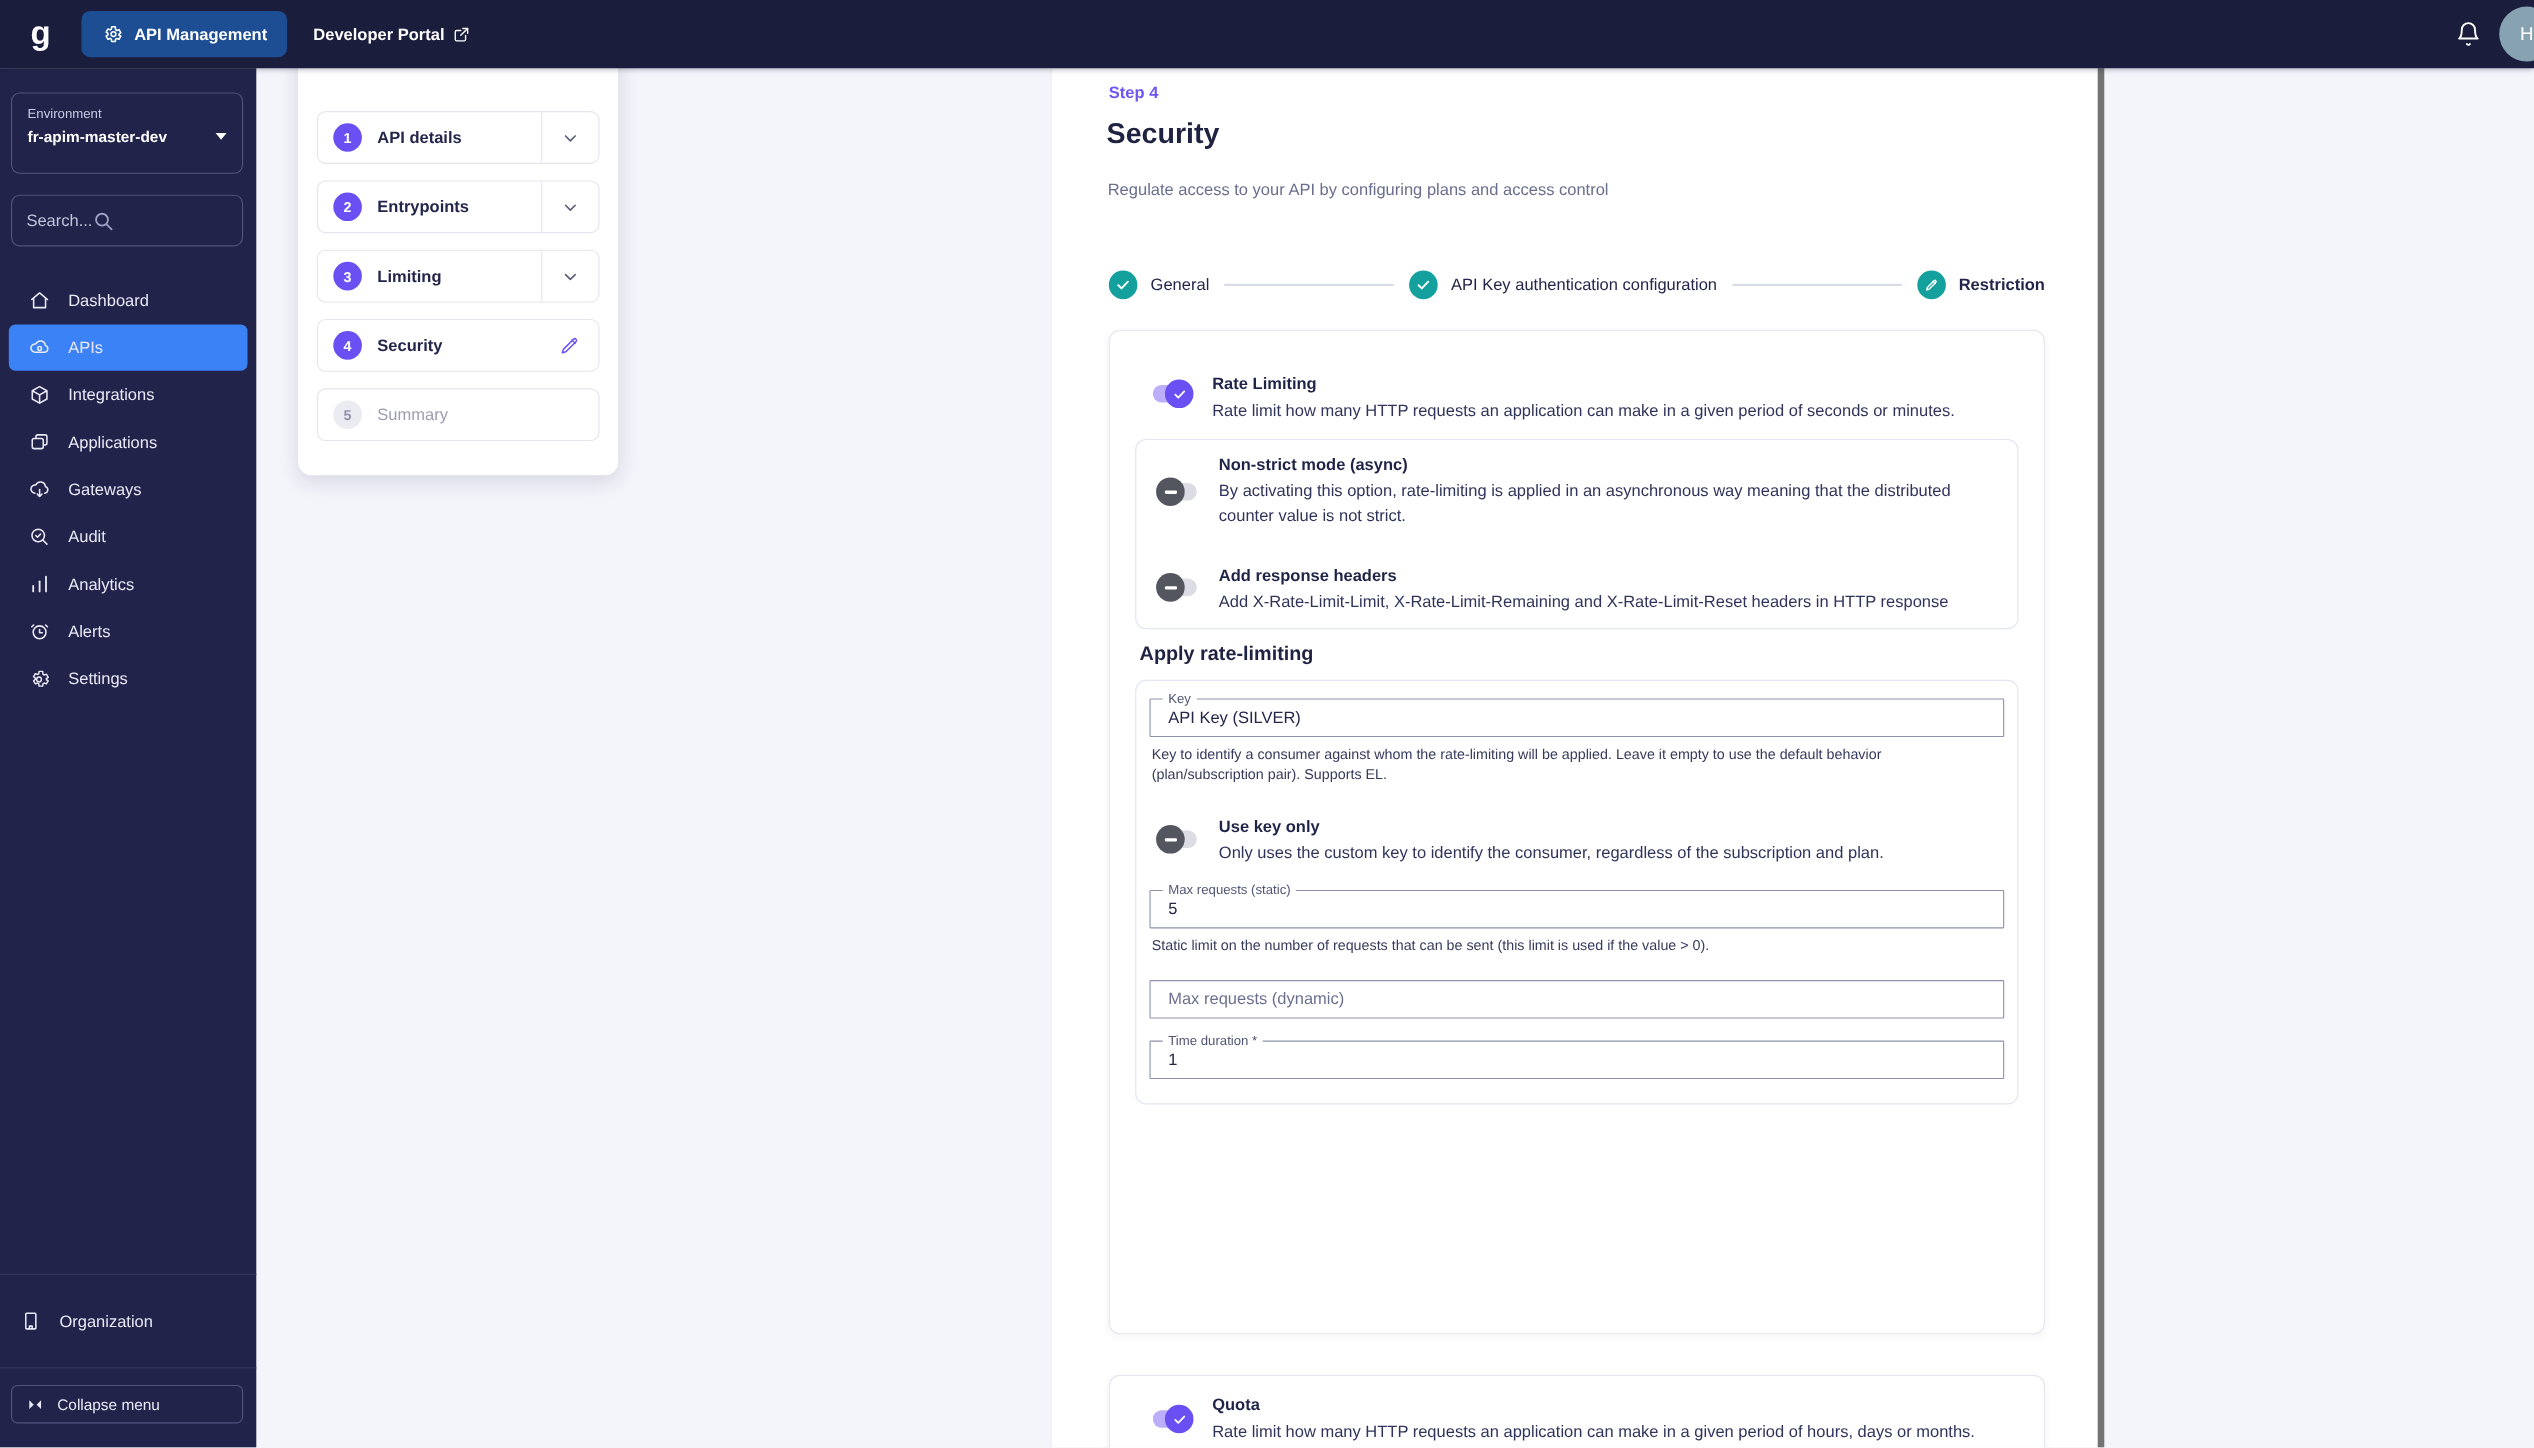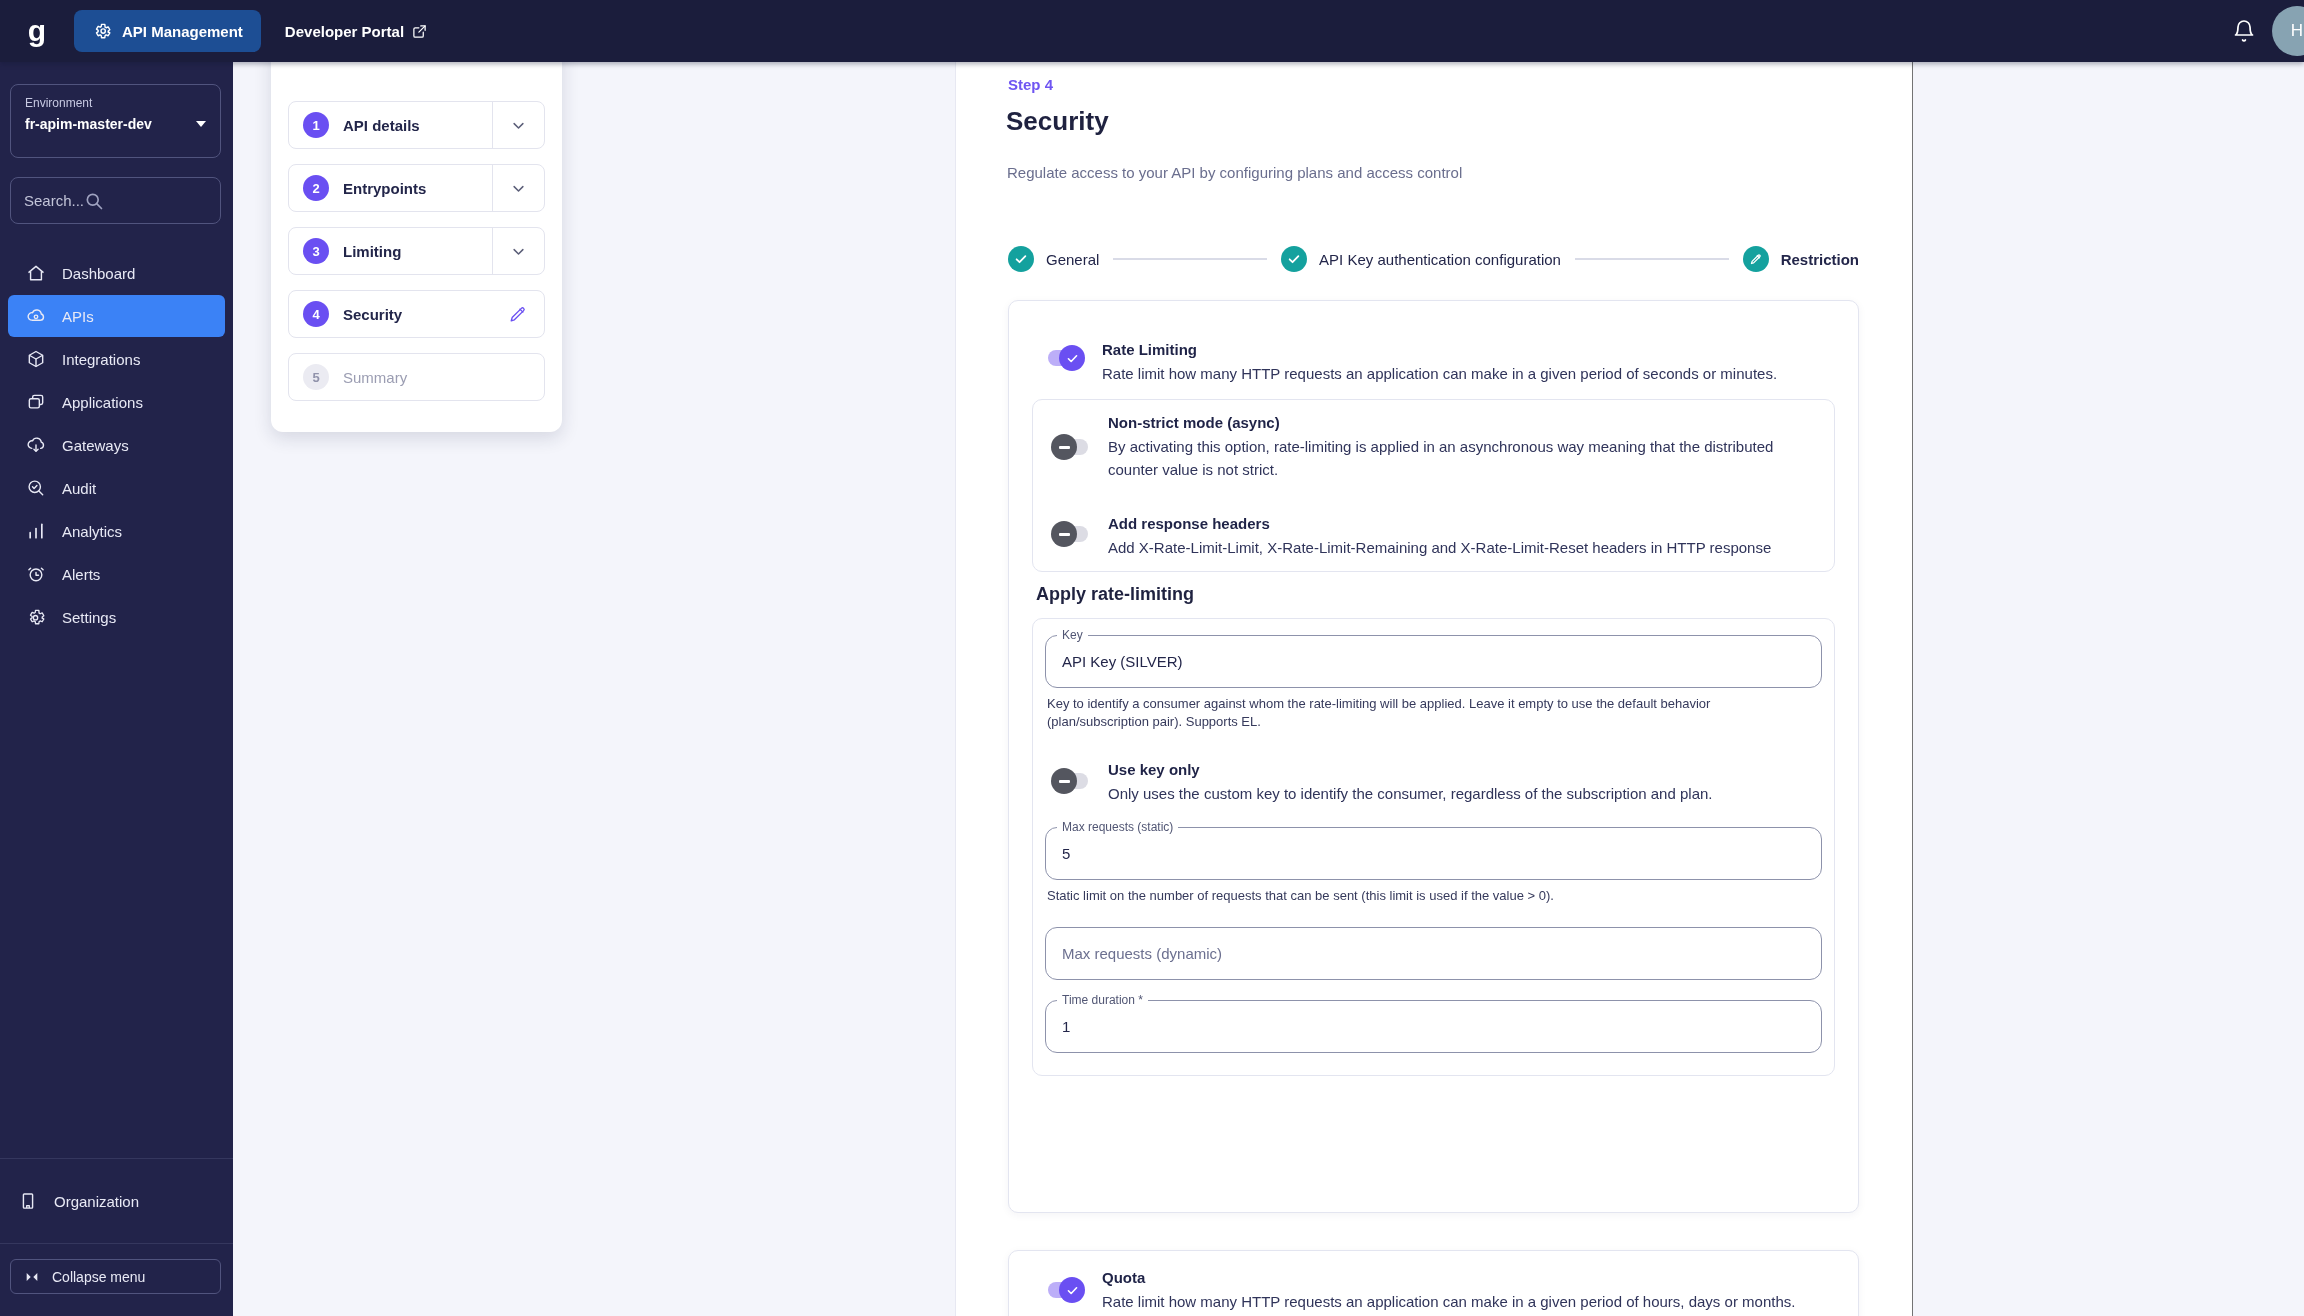--- a/index.html
+++ b/index.html
@@ -49,21 +49,21 @@
   .wbadge { width:26px; height:26px; border-radius:50%; background:#6a4ff2; color:#fff; font-size:13px; font-weight:700;
             display:flex; align-items:center; justify-content:center; }
   .wlabel { font-size:15px; font-weight:700; color:#23264a; }
   .wstep-ctrl { width:52px; align-self:stretch; display:flex; align-items:center; justify-content:center; border-left:1px solid #e3e4ee; color:#5b5e78; }
   .wstep.edit .wstep-ctrl { border-left:none; color:#6a4ff2; }
   .wstep.disabled .wbadge { background:#ebebf2; color:#9193ab; }
   .wstep.disabled .wlabel { color:#9b9db2; font-weight:400; }
 
   
   .main-panel { position:absolute; left:955px; top:62px; width:958px; height:1254px; background:#fff;
-                border-left:1px solid #e7e8f2; border-right:1px solid #737373; }
+                border-left:1px solid #e7e8f2; border-right:6px solid #737373; }
   .step-label { position:absolute; left:52px; top:14px; font-size:15px; font-weight:700; color:#6f55f2; }
   .page-title { position:absolute; left:50px; top:44px; font-size:26px; font-weight:700; color:#1f2240; }
   .page-subtitle { position:absolute; left:51px; top:102px; font-size:15px; color:#6a6e8e; }
 
   .progress { position:absolute; left:52px; top:184px; width:851px; display:flex; align-items:center; }
   .pcircle { width:26px; height:26px; border-radius:50%; background:#14a19e; color:#fff; flex:none;
              display:flex; align-items:center; justify-content:center; }
   .plabel { font-size:15px; color:#23264a; margin-left:12px; white-space:nowrap; }
   .plabel.current { font-weight:700; }
   .pline { flex:1; height:2px; background:#d9dbe7; margin:0 14px; }
@@ -87,21 +87,21 @@
 
   .row-rate { margin:38px 18px 0 36px; }
   .row-rate .tgl { margin-top:6px; }
   .subbox { border:1px solid #e3e5f0; border-radius:10px; margin:14px 23px 0 23px; }
   .boxA { padding:12px 20px 12px 18px; }
   .boxA .row1 { margin-top:0; } .boxA .row1 .tgl { margin-top:22px; }
   .boxA .row2 { margin-top:32px; } .boxA .row2 .tgl { margin-top:8px; }
   .apply-heading { margin:12px 0 0 27px; font-size:18px; font-weight:700; color:#1f2240; }
   .boxB { margin-top:13px; padding:16px 12px 22px 12px; }
 
-  .mfield { position:relative; height:53px; border:1px solid #8d92ab; border-radius:12px; background:#fff;
+  .mfield { position:relative; height:35px; border:1px solid #8d92ab; border-radius:1px; background:#fff;
             display:flex; align-items:center; padding:0 16px; cursor:text; }
   .flabel { position:absolute; top:-8px; left:11px; background:#fff; padding:0 5px; font-size:12px; color:#515674; }
   .fvalue { font-size:15px; color:#23264a; }
   .fvalue.ph { color:#6c7090; }
   .fvalue.sel { font-weight:700; }
   .helper { font-size:13px; color:#363a5c; line-height:18px; margin:7px 2px 0 2px; max-width:745px; }
   .sel-caret { position:absolute; right:16px; top:50%; margin-top:-2px; width:0; height:0;
                border-left:6px solid transparent; border-right:6px solid transparent; border-top:7px solid #4a4d66; }
   .mt22 { margin-top:22px; } .mt20 { margin-top:20px; } .mt24 { margin-top:24px; }
   .row-usekey { margin:28px 0 0 6px; } .row-usekey .tgl { margin-top:9px; }

